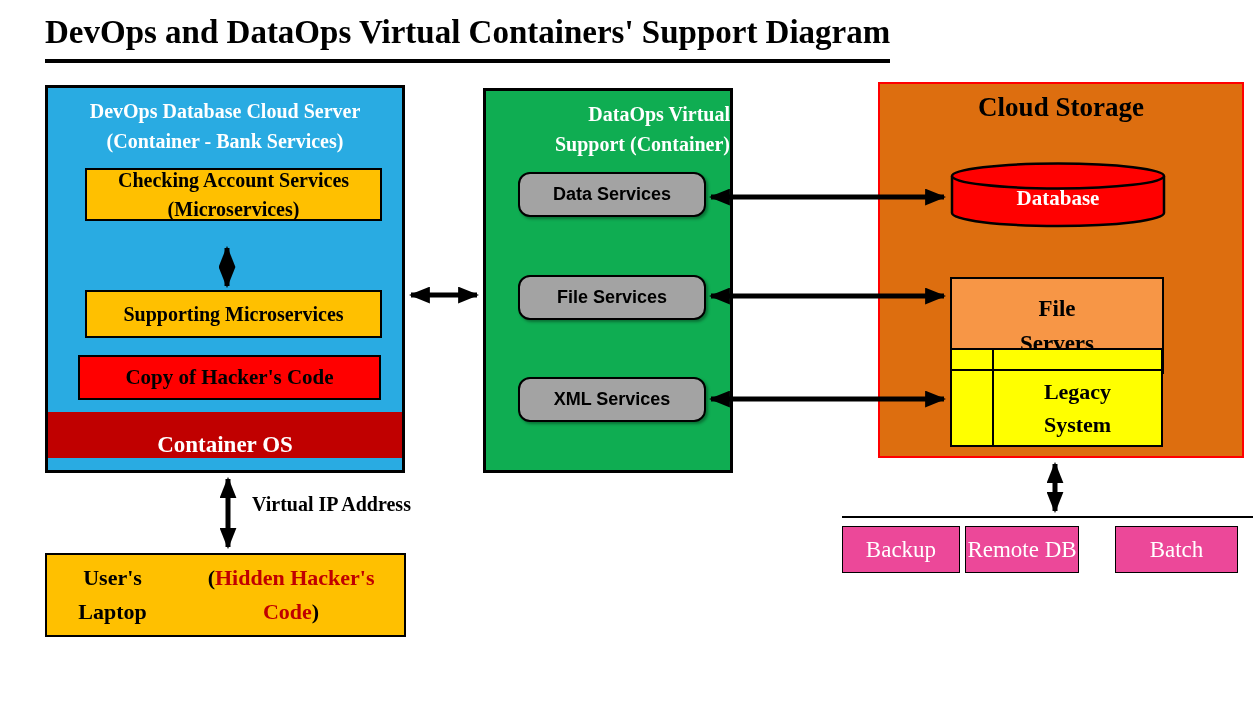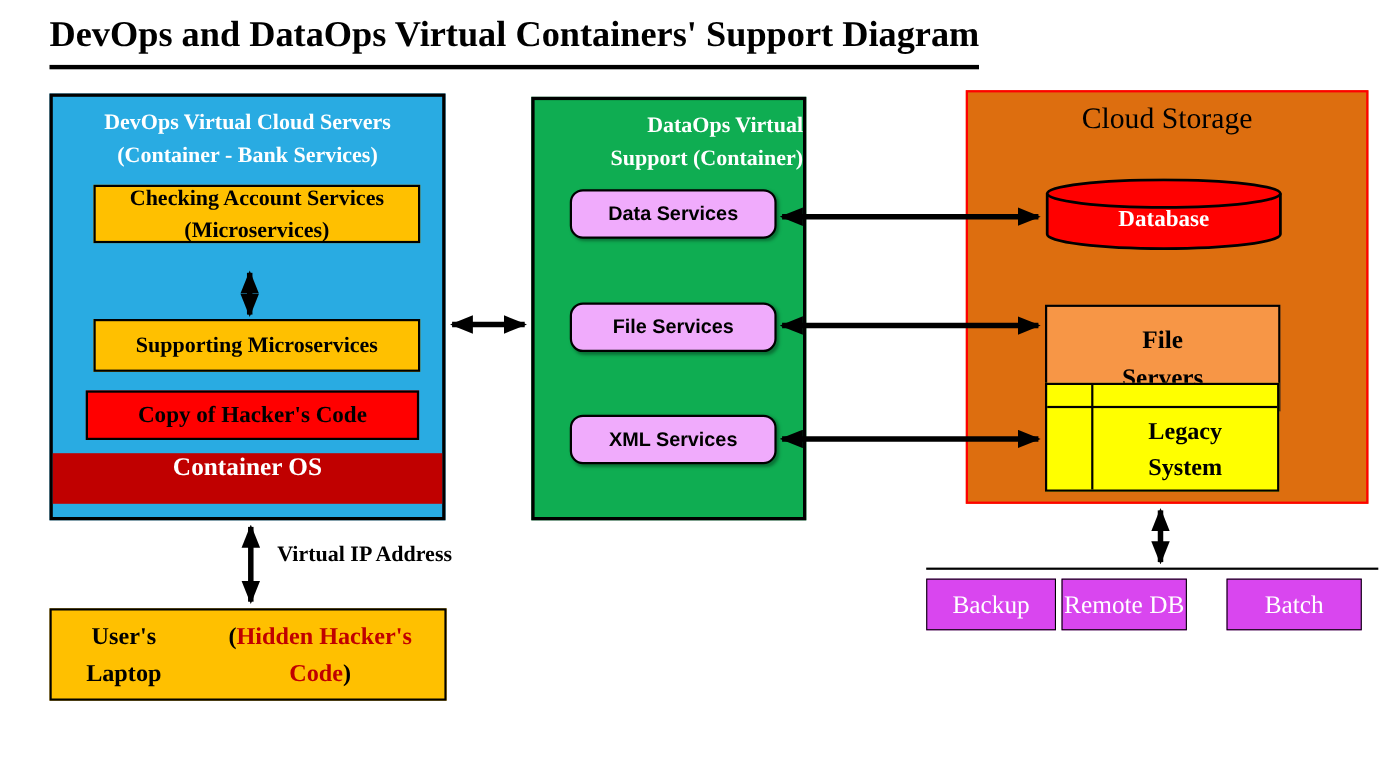--- a/index.html
+++ b/index.html
@@ -21,45 +21,45 @@
   .devops-hdr { margin-top: 8px; text-align: center; color: #fff; font-weight: bold; font-size: 20px; line-height: 30px; }
   .inner-box {
     position: absolute; display: flex; flex-direction: column; align-items: center; justify-content: center;
     text-align: center; font-weight: bold; color: #000; border: 2px solid #000;
   }
   .checking { left: 37px; top: 80px; width: 297px; height: 53px; background: #FFC000; font-size: 20px; line-height: 29px; }
   .supporting { left: 37px; top: 202px; width: 297px; height: 48px; background: #FFC000; font-size: 20px; }
   .hacker { left: 30px; top: 267px; width: 303px; height: 45px; background: #FF0000; font-size: 21px; }
   .os-band {
     position: absolute; left: 0; right: 0; top: 324px; height: 46px; background: #C00000;
-    display: flex; align-items: flex-start; justify-content: center;
+    display: flex; align-items: flex-end; justify-content: center;
     color: #fff; font-weight: bold; font-size: 23px;
   }
   
   .dataops {
     position: absolute; left: 483px; top: 88px; width: 250px; height: 385px;
     background: #0FAD52; border: 3px solid #000;
   }
   .dataops-hdr { margin-top: 8px; text-align: right; color: #fff; font-weight: bold; font-size: 20px; line-height: 30px; }
   .service {
     position: absolute; left: 32px; width: 188px; height: 45px;
-    background: #f0abfc; border: 2px solid #000; border-radius: 12px;
+    background: #a3a3a3; border: 2px solid #000; border-radius: 12px;
     display: flex; align-items: center; justify-content: center;
     font-family: "Liberation Sans", sans-serif; font-weight: bold; font-size: 18px; color: #000;
     box-shadow: 2px 2px 3px rgba(0,0,0,0.35);
   }
   .service-0 { top: 81px; }
   .service-1 { top: 184px; }
   .service-2 { top: 286px; }
   
   .storage {
     position: absolute; left: 878px; top: 82px; width: 366px; height: 376px;
     background: #DD6E0F; border: 2px solid #FF0000;
   }
-  .storage-hdr { margin-top: 8px; text-align: center; color: #000; font-size: 27px; }
+  .storage-hdr { margin-top: 8px; text-align: center; color: #000; font-size: 27px; font-weight: bold; }
   .database { position: absolute; left: 70px; top: 78px; width: 216px; height: 66px; }
   .database svg { position: absolute; left: 0; top: 0; }
   .database .label {
     position: absolute; left: 0; right: 0; top: 24px; text-align: center;
     color: #fff; font-weight: bold; font-size: 21px;
   }
   .fileservers {
     position: absolute; left: 70px; top: 153px; width: 214px; height: 97px;
     background: #F79646; border: 2px solid #000;
     display: flex; flex-direction: column; align-items: center; justify-content: center;
@@ -72,21 +72,21 @@
   .legacy-vline { position: absolute; left: 40px; top: 0; bottom: 0; width: 2px; background: #000; }
   .legacy-hline { position: absolute; left: 0; right: 0; top: 19px; height: 2px; background: #000; }
   .legacy .label {
     position: absolute; left: 42px; top: 21px; right: 0; bottom: 0;
     display: flex; flex-direction: column; align-items: center; justify-content: center;
     font-weight: bold; font-size: 22px; line-height: 33px; color: #000; text-align: left;
   }
   
   .backend-line { position: absolute; left: 842px; top: 516px; width: 411px; height: 2px; background: #000; }
   .backend-box {
-    position: absolute; top: 526px; height: 47px; background: #d946ef; border: 1px solid #000;
+    position: absolute; top: 526px; height: 47px; background: #ec4899; border: 1px solid #000;
     display: flex; align-items: center; justify-content: center;
     color: #fff; font-size: 23px;
   }
   .backend-0 { left: 842px; width: 118px; }
   .backend-1 { left: 965px; width: 114px; justify-content: center; }
   .backend-2 { left: 1115px; width: 123px; }
   
   .ip-label { position: absolute; left: 252px; top: 493px; font-weight: bold; font-size: 20px; color: #000; }
   .laptop {
     position: absolute; left: 45px; top: 553px; width: 361px; height: 84px;
@@ -100,21 +100,21 @@
 </style>
 </head>
 <body>
 
 <div class="page">
 
   <div class="title">DevOps and DataOps Virtual Containers' Support Diagram</div>
 
   <div class="devops">
     <div class="devops-hdr">
-      <div>DevOps Virtual Cloud Servers</div>
+      <div>DevOps Database Cloud Server</div>
       <div>(Container - Bank Services)</div>
     </div>
     <div class="inner-box checking">
       <div>Checking Account Services</div>
       <div>(Microservices)</div>
     </div>
     <div class="inner-box supporting">
       <div>Supporting Microservices</div>
     </div>
     <div class="inner-box hacker">

